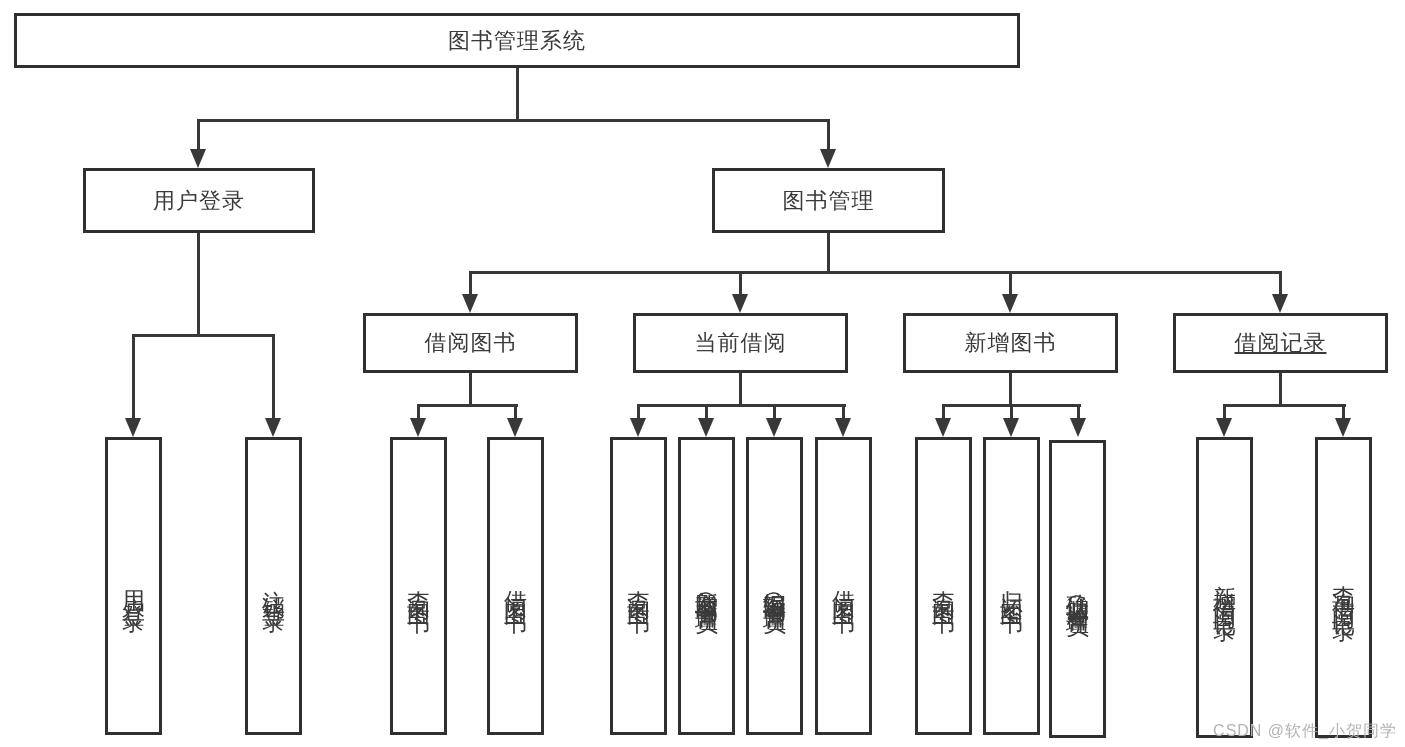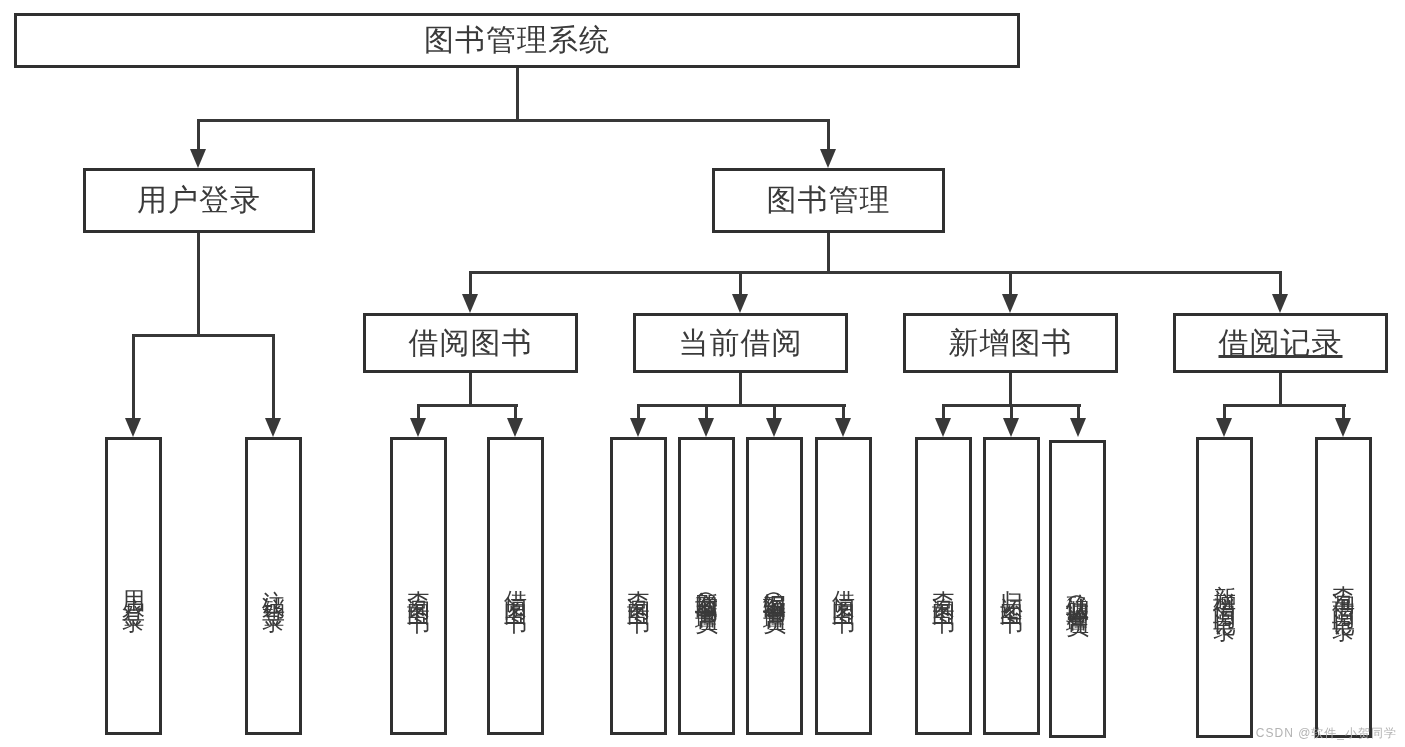--- a/index.html
+++ b/index.html
@@ -18,21 +18,21 @@
     position: absolute;
     box-sizing: border-box;
     border: 3px solid #303030;
     background: #ffffff;
     display: flex;
     align-items: center;
     justify-content: center;
     color: #3a3a3a;
   }
   .hlabel {
-    font-size: 30px;
+    font-size: 22px;
     letter-spacing: 1px;
     white-space: nowrap;
   }
   .vlabel {
     writing-mode: vertical-rl;
     text-orientation: mixed;
     font-size: 23px;
     line-height: 1;
     letter-spacing: 7px;
     white-space: nowrap;
@@ -51,21 +51,21 @@
     position: absolute;
     width: 0; height: 0;
     border-left: 8px solid transparent;
     border-right: 8px solid transparent;
     border-top: 19px solid #383838;
   }
   .watermark {
     position: absolute;
     right: 8px;
     bottom: 5px;
-    font-size: 12px;
+    font-size: 16px;
     color: #b3b3b3;
     letter-spacing: 1px;
     z-index: 5;
     white-space: nowrap;
   }
 </style>
 </head>
 <body>
 
 <div id="stage">

